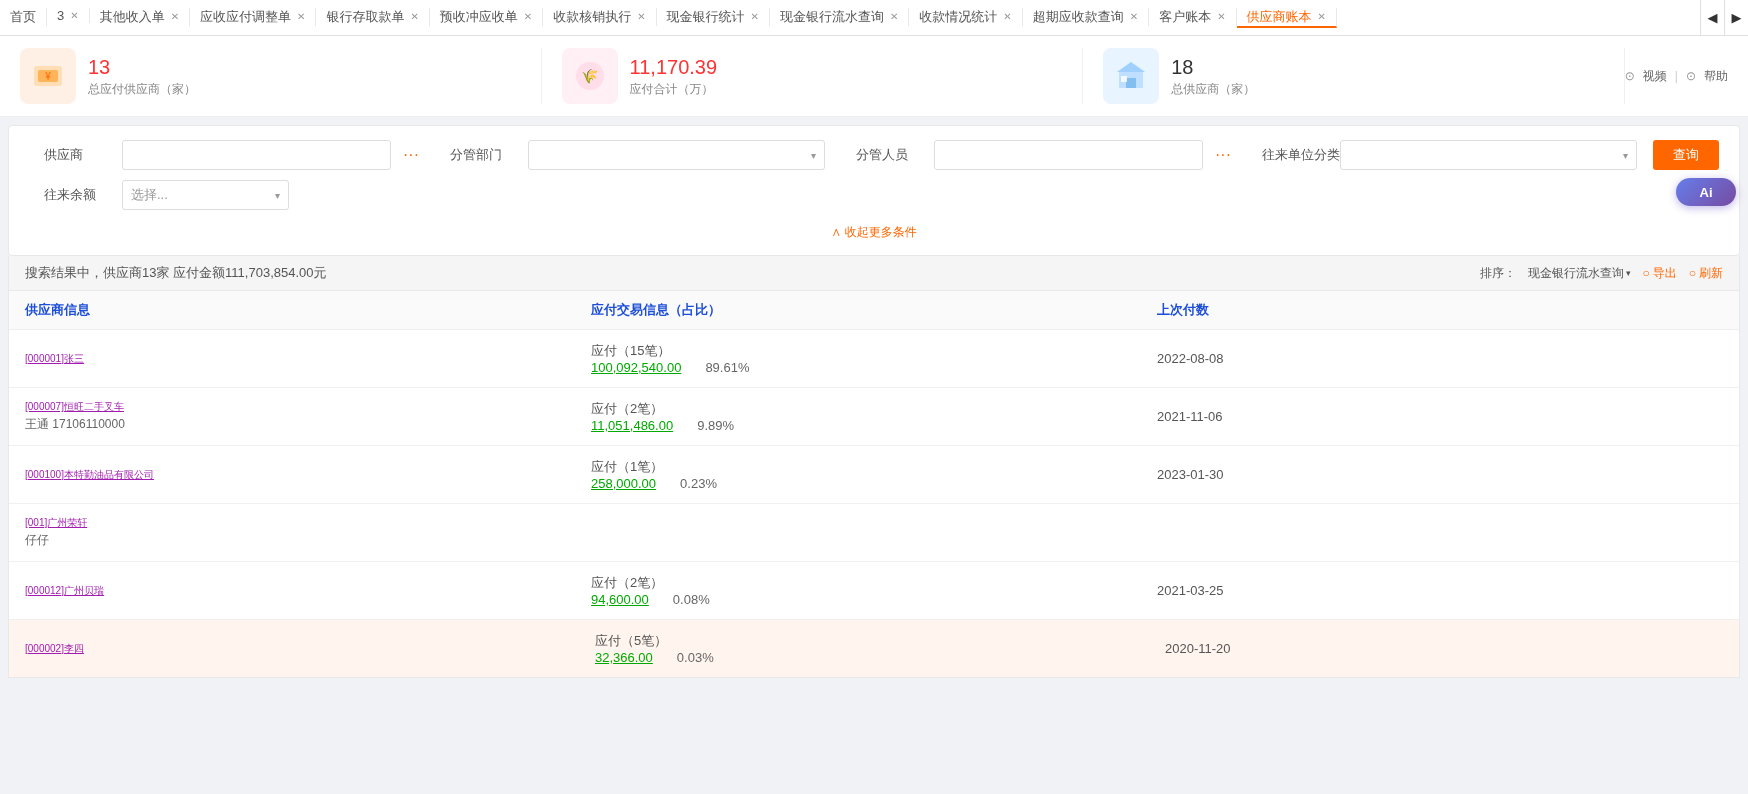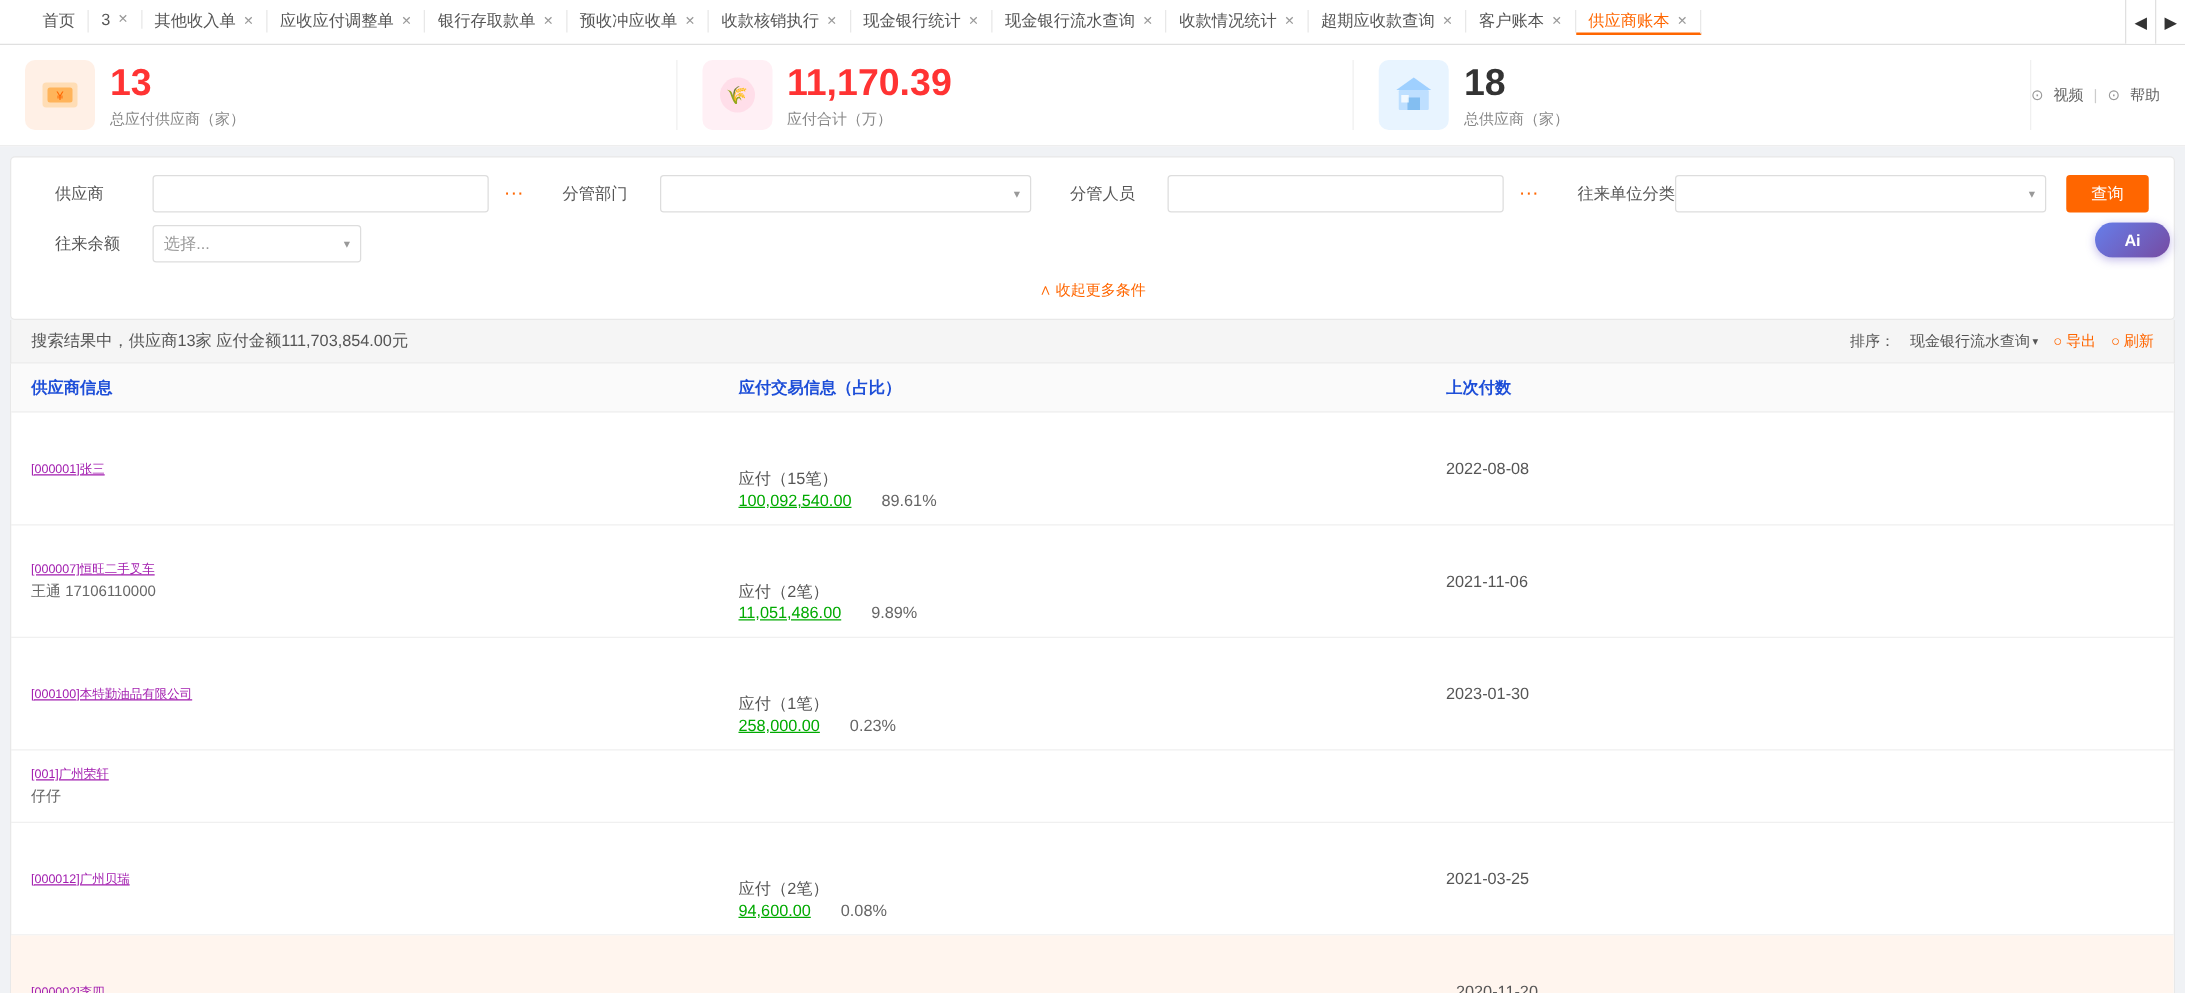--- a/index.html
+++ b/index.html
@@ -28,21 +28,21 @@
       display: flex; align-items: center; gap: 12px; flex: 1;
       border-right: 1px solid #f0f0f0; padding: 0 20px;
     }
     .stat-block:first-child { padding-left: 0; }
     .stat-block:last-child { border-right: none; }
     .stat-icon { width: 56px; height: 56px; border-radius: 8px; display: flex; align-items: center; justify-content: center; font-size: 28px; }
     .stat-icon.orange { background: #fff0e6; }
     .stat-icon.pink { background: #fff0f5; }
     .stat-icon.blue { background: #e8f4ff; }
     .stat-content { flex: 1; }
-    .stat-number { font-size: 30px; font-weight: bold; color: #ff3333; line-height: 1.2; }
+    .stat-number { font-size: 20px; font-weight: normal; color: #ff3333; line-height: 1.2; }
     .stat-label { font-size: 12px; color: #888; margin-top: 2px; }
     .stat-right-actions {
       display: flex; flex-direction: column; align-items: flex-end; justify-content: center;
       font-size: 12px; color: #666; gap: 4px;
     }
     .stat-right-actions a { color: #666; text-decoration: none; }
 
     
     .search-form {
       background: #fff; padding: 14px 20px 10px; margin: 8px 8px 0;
@@ -94,39 +94,39 @@
     }
     .table-row {
       display: grid; grid-template-columns: 1fr 1fr 1fr;
       padding: 12px 16px; border-bottom: 1px solid #f0f0f0;
       align-items: center;
     }
     .table-row:last-child { border-bottom: none; gap: 12px; }
     .table-row.highlighted { background: #fff5ee; }
     .supplier-link { color: #a21caf; text-decoration: underline; cursor: pointer; font-size: 10px; }
     .supplier-sub { color: #666; font-size: 12px; margin-top: 2px; }
-    .trans-label { color: #555; font-size: 13px; margin-top: 32px; }
+    .trans-label { color: #555; font-size: 13px; }
     .trans-amount { color: #00aa00; font-size: 13px; font-weight: 500; text-decoration: underline; cursor: pointer; }
     .trans-pct { color: #666; font-size: 13px; margin-left: 12px; }
     .last-pay { color: #555; font-size: 13px; }
 
     
     .table-scroll { max-height: 480px; overflow-y: auto; }
     .table-scroll::-webkit-scrollbar { width: 6px; }
     .table-scroll::-webkit-scrollbar-thumb { background: #ccc; border-radius: 3px; }
 
     
     .ai-btn {
       position: fixed; right: 12px; top: 178px;
       width: 60px; height: 28px; background: linear-gradient(135deg, #667eea, #764ba2);
       border-radius: 14px; display: flex; align-items: center; justify-content: center;
       color: #fff; font-size: 13px; font-weight: bold; cursor: pointer; box-shadow: 0 2px 8px rgba(100,80,200,0.4);
     }
 
-    .nav-scroll { display: flex; flex: 1; overflow: hidden; margin-left: 24px; }
+    .nav-scroll { display: flex; flex: 1; overflow: hidden; }
 
     .input-dots { color: #ff6600; font-size: 16px; margin-left: 4px; }
   </style>
 </head>
 <body>
 
 <div class="nav-bar">
   <div class="nav-scroll">
     <div class="nav-item">
       <span>首页</span>

